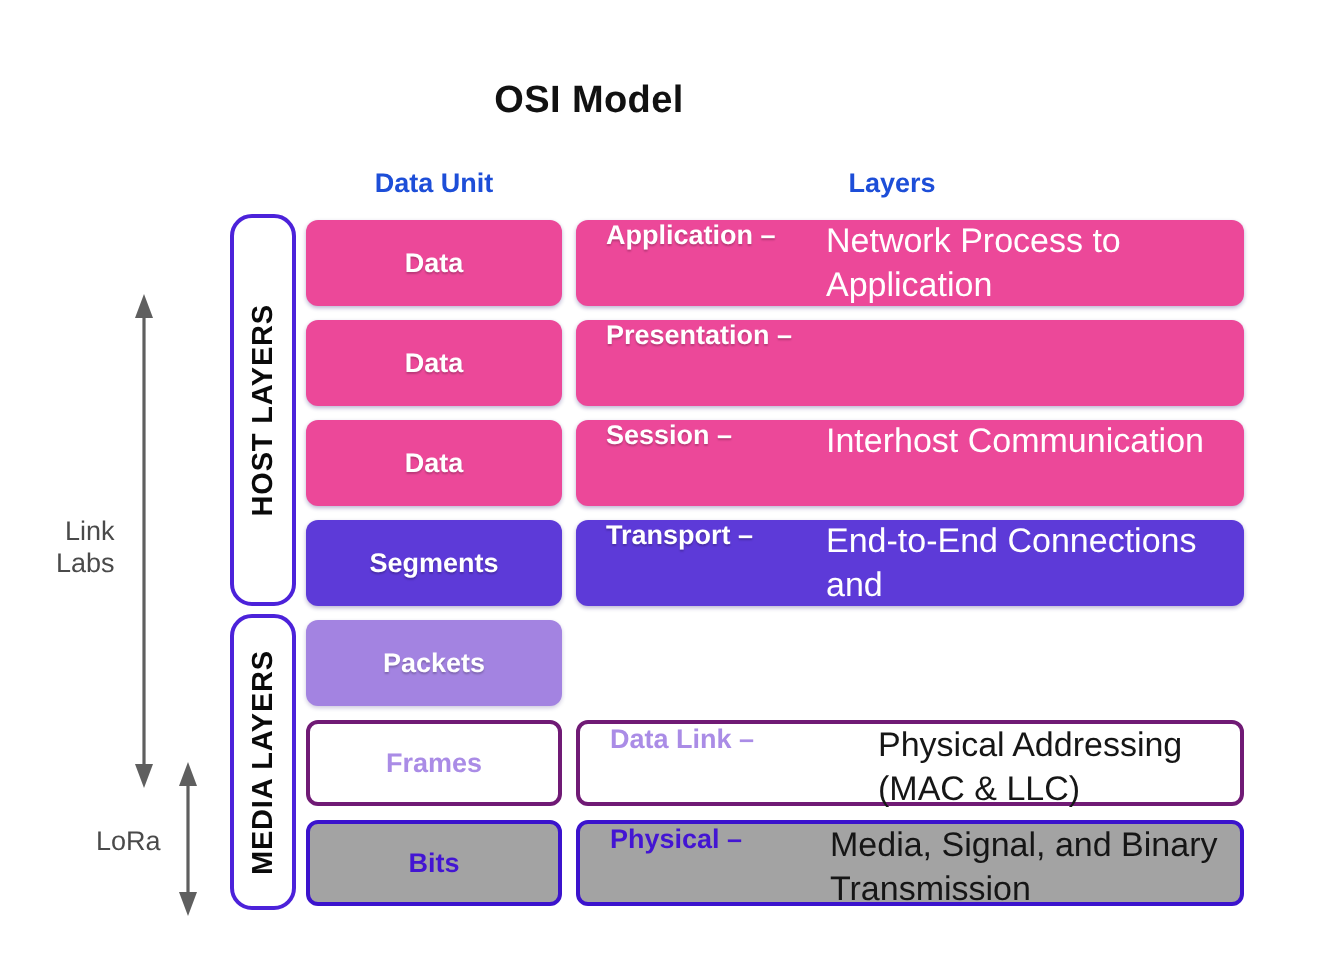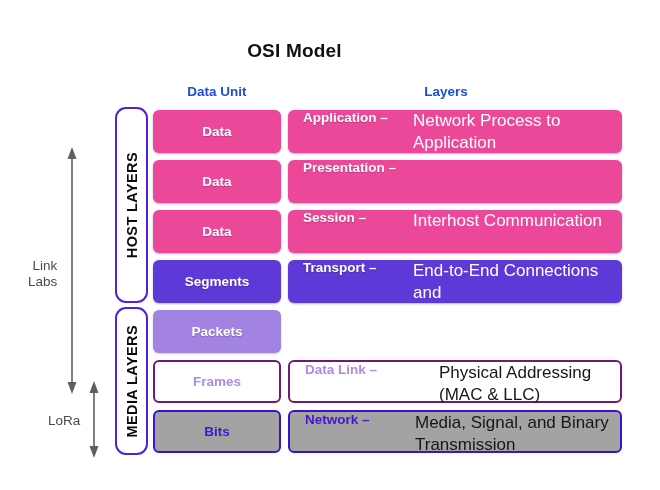--- a/index.html
+++ b/index.html
@@ -126,21 +126,21 @@
     <div class="box unit-box">Frames</div>
     <div class="box layer-box">
       <div class="layer-name">Data Link –</div>
       <div class="layer-desc">Physical Addressing (MAC &amp; LLC)</div>
     </div>
   </div>
 
   <div class="row style-e" style="top:410px">
     <div class="box unit-box">Bits</div>
     <div class="box layer-box">
-      <div class="layer-name">Network –</div>
+      <div class="layer-name">Physical –</div>
       <div class="layer-desc">Media, Signal, and Binary
 Transmission</div>
     </div>
   </div>
 
   <div class="note link-labs">Link
 Labs</div>
   <div class="note lora">LoRa</div>
 
   <svg class="arrow-layer" width="660" height="490" viewBox="0 0 660 490">

